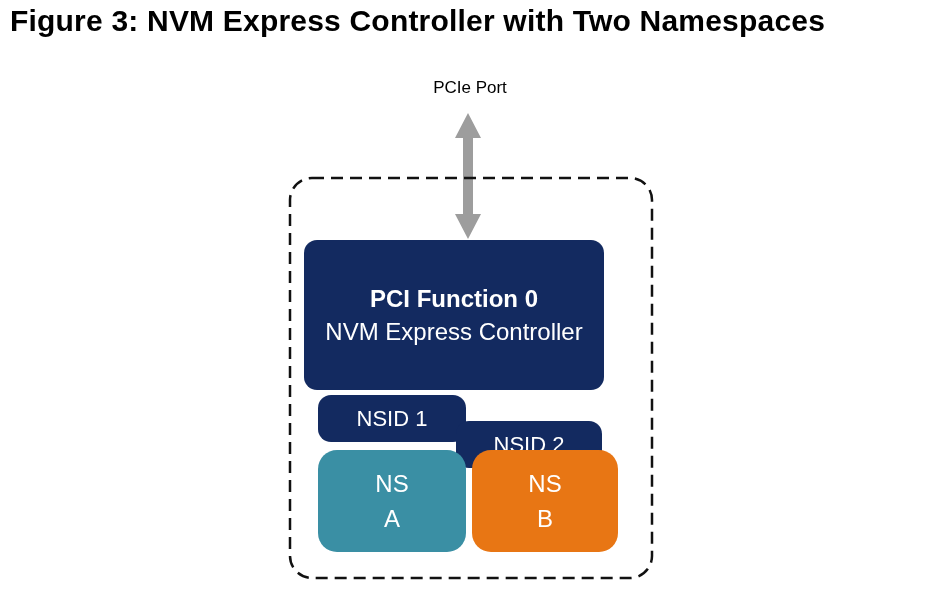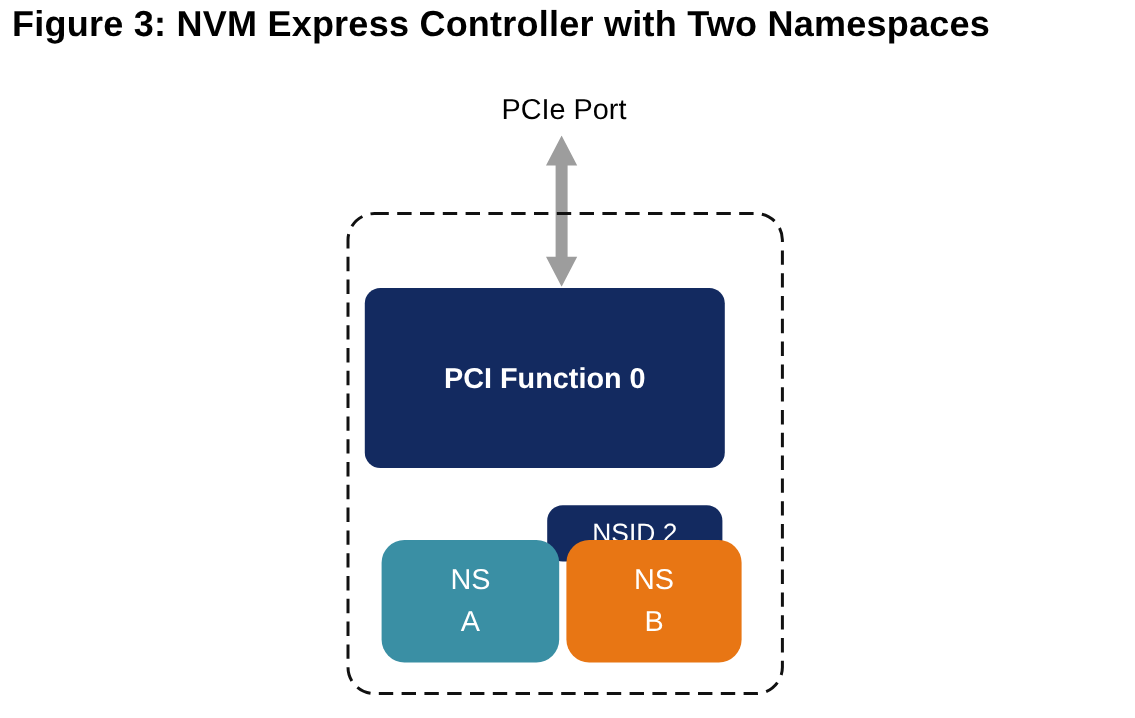--- a/index.html
+++ b/index.html
@@ -33,21 +33,21 @@
     letter-spacing: 0.2px;
     white-space: nowrap;
   }
 
   .port-label {
     position: absolute;
     left: 410px;
     top: 78px;
     width: 120px;
     text-align: center;
-    font-size: 24px;
+    font-size: 17px;
     color: var(--text-dark);
     white-space: nowrap;
   }
 
   .arrow-svg {
     position: absolute;
     left: 454px;
     top: 113px;
     z-index: 1;
     color: var(--arrow-gray);
@@ -140,22 +140,24 @@
   <svg class="arrow-svg" width="28" height="126" viewBox="0 0 28 126" aria-hidden="true">
     <polygon points="14,0 27,25 19,25 19,101 27,101 14,126 1,101 9,101 9,25 1,25" fill="currentColor"></polygon>
   </svg>
 
   <svg class="dashed-box-svg" width="366" height="404" aria-hidden="true">
     <rect x="2" y="2" width="362" height="400" rx="22" ry="22"></rect>
   </svg>
 
   <div class="controller-box">
     <div class="controller-line1">PCI Function 0</div>
+    <div class="controller-line2">NVM Express Controller</div>
   </div>
 
+  <div class="nsid-box nsid-1">NSID 1</div>
 
   <div class="nsid-box nsid-2">NSID 2</div>
 
   <div class="ns-box ns-a">
     <div>NS</div>
     <div>A</div>
   </div>
 
   <div class="ns-box ns-b">
     <div>NS</div>

